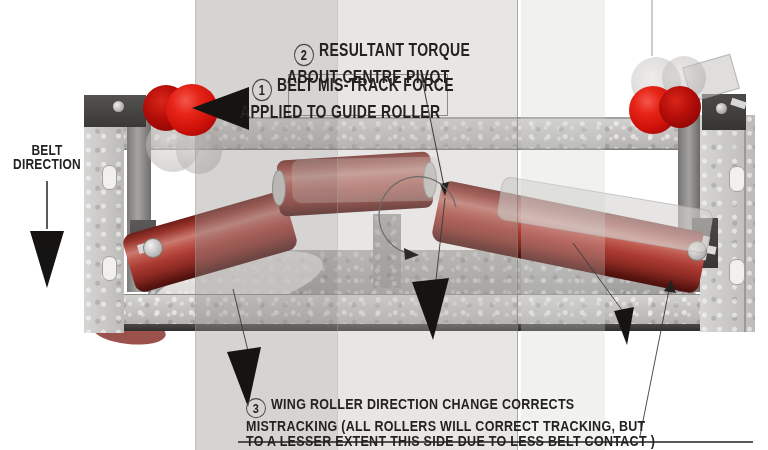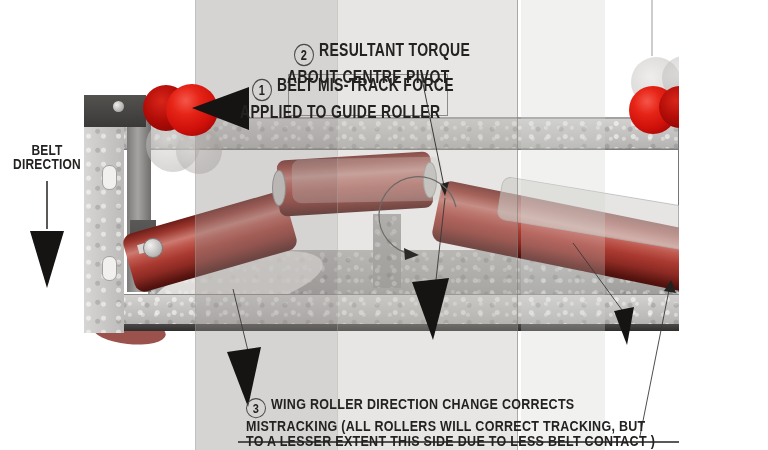--- a/index.html
+++ b/index.html
@@ -1,16 +1,16 @@
 <!DOCTYPE html>
 <html><head>
 <meta charset="utf-8">
 <style>
   html,body{margin:0;padding:0;background:#fff;}
-  #canvas{position:relative;width:679px;height:450px;background:#ffffff;overflow:hidden;
+  #canvas{position:relative;width:768px;height:450px;background:#ffffff;overflow:hidden;
           font-family:"Liberation Sans", sans-serif;}
   .a{position:absolute;}
   .galv{
     background-color:#c8c7c5;
     background-image:
       radial-gradient(circle at 25% 35%, rgba(255,255,255,.55) 0 2px, rgba(255,255,255,0) 3px),
       radial-gradient(circle at 70% 60%, rgba(125,124,122,.35) 0 2px, rgba(125,124,122,0) 3px),
       radial-gradient(circle at 45% 80%, rgba(255,255,255,.4) 0 1.5px, rgba(255,255,255,0) 2.5px),
       linear-gradient(180deg, rgba(255,255,255,.18), rgba(0,0,0,.10));
     background-size:17px 13px, 23px 17px, 13px 11px, 100% 100%;

